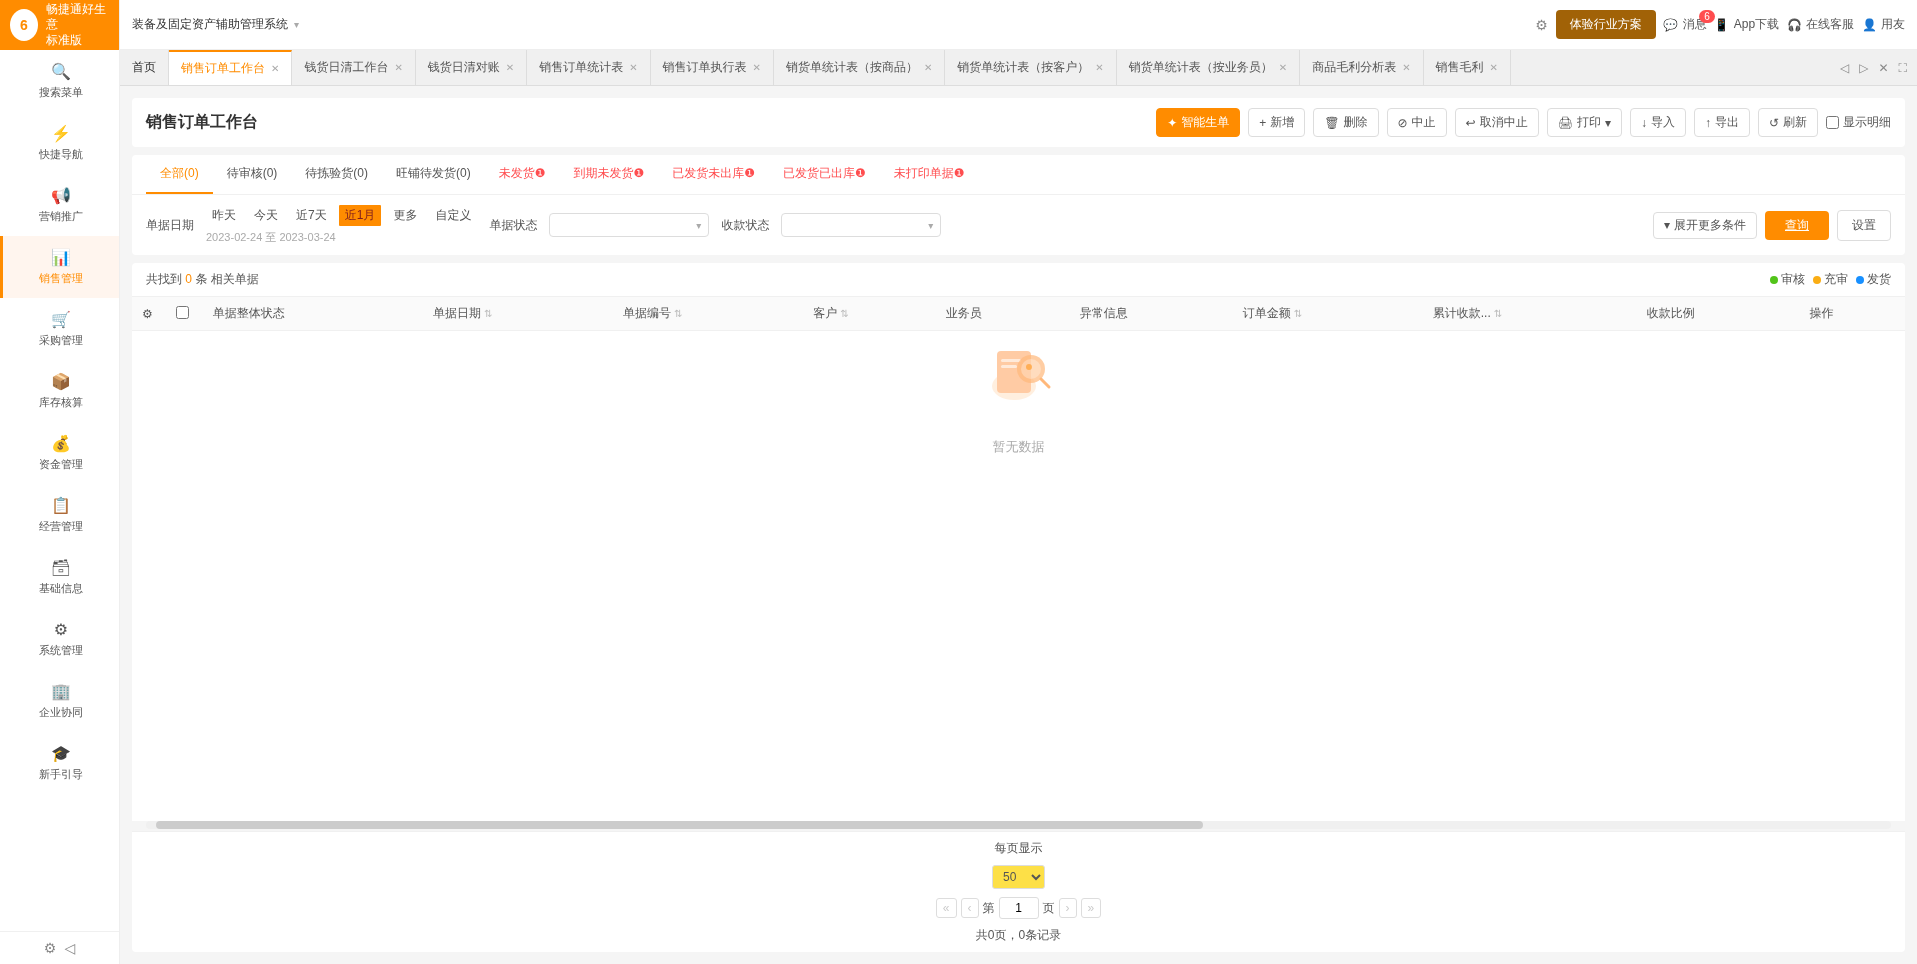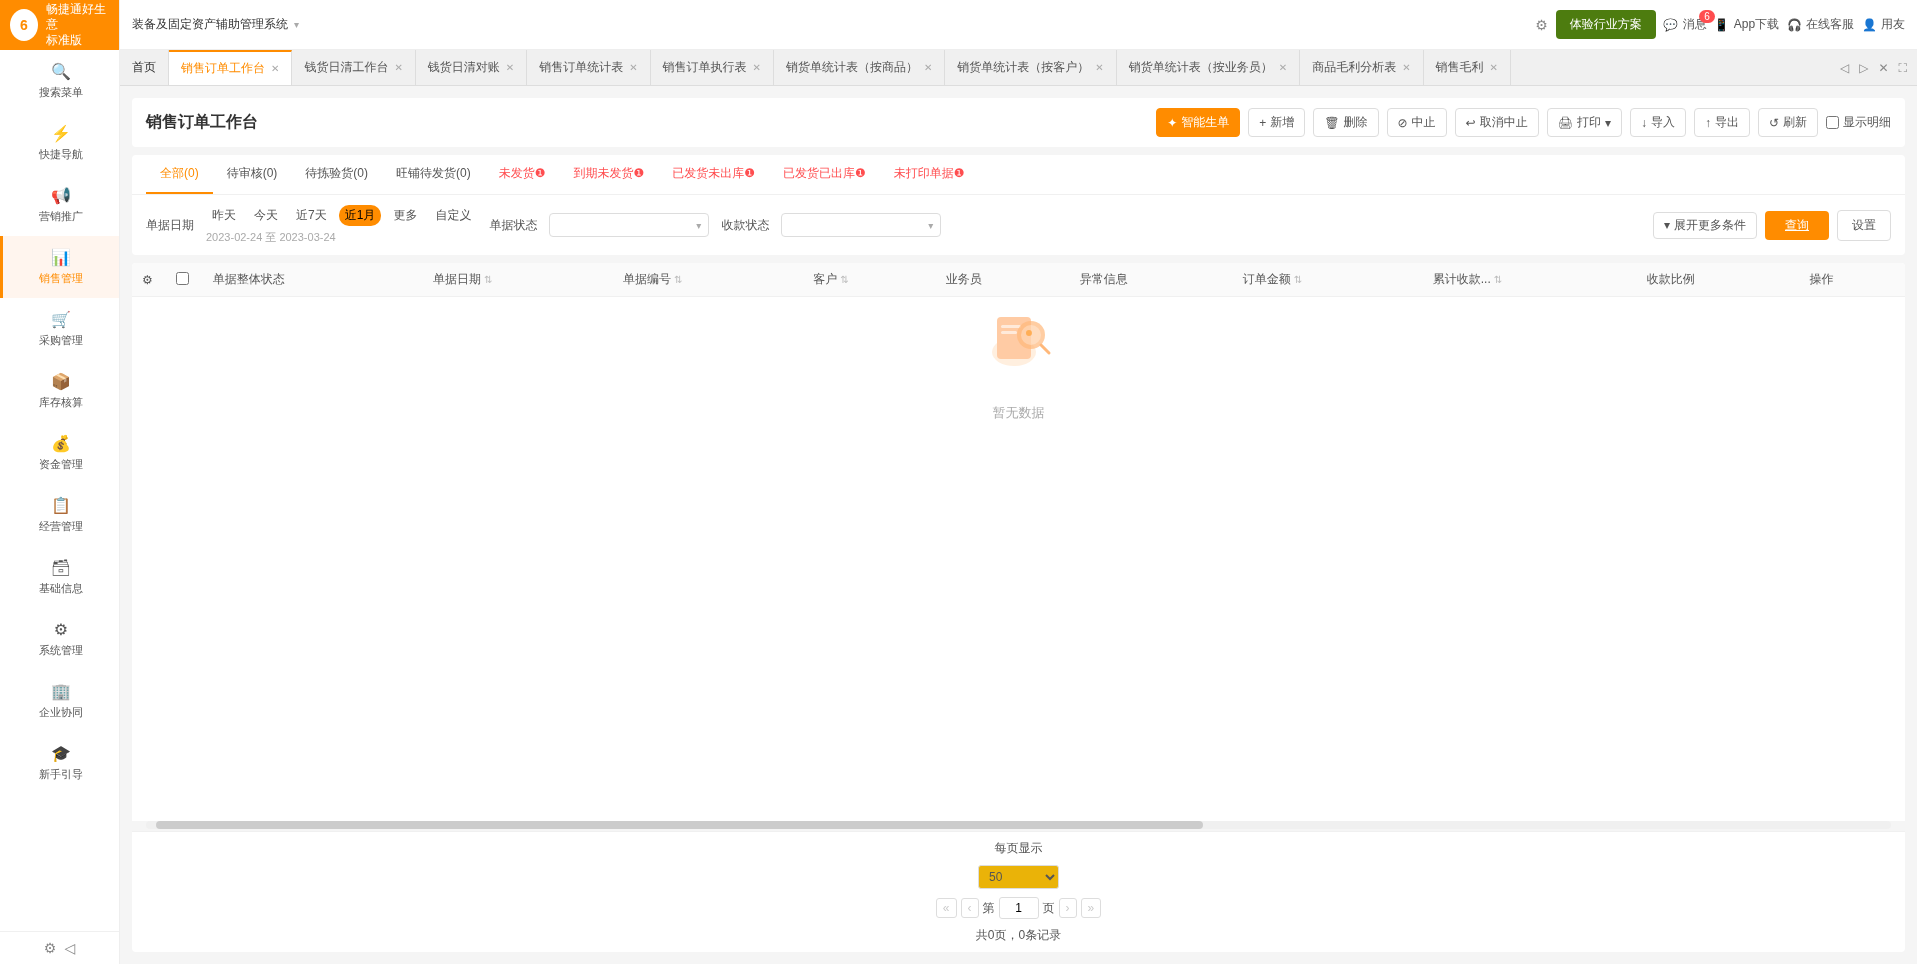--- a/index.html
+++ b/index.html
@@ -18,21 +18,21 @@
     .sidebar-bottom { padding: 8px; display: flex; gap: 8px; border-top: 1px solid #f0f0f0; justify-content: center; align-items: center; }
     .sidebar-bottom-btn { cursor: pointer; color: #888; font-size: 14px; }
 
     
     .main { flex: 1; display: flex; flex-direction: column; overflow: hidden; }
 
     
     .top-header { height: 50px; background: #fff; border-bottom: 1px solid #eee; display: flex; align-items: center; padding: 0 12px; gap: 8px; }
     .system-title { font-size: 13px; color: #333; flex: 1; display: flex; align-items: center; gap: 6px; }
     .system-title .dropdown-icon { color: #aaa; font-size: 10px; }
-    .btn-experience { background: #4d7c0f; color: #fff; border: none; border-radius: 4px; padding: 6px 14px; cursor: pointer; font-size: 12px; }
+    .btn-experience { background: #a16207; color: #fff; border: none; border-radius: 4px; padding: 6px 14px; cursor: pointer; font-size: 12px; }
     .header-icon-btn { display: flex; align-items: center; gap: 4px; color: #555; cursor: pointer; font-size: 12px; position: relative; }
     .badge { background: #ff4d4f; color: #fff; border-radius: 10px; padding: 1px 5px; font-size: 10px; position: absolute; top: -6px; right: -8px; }
     .gear-icon { color: #888; cursor: pointer; font-size: 14px; }
 
     
     .tab-bar { height: 36px; background: #f0f0f0; display: flex; align-items: center; overflow: hidden; border-bottom: 1px solid #ddd; }
     .tab-item { display: flex; align-items: center; padding: 0 12px; height: 36px; cursor: pointer; color: #555; gap: 6px; white-space: nowrap; border-right: 1px solid #ddd; font-size: 12px; flex-shrink: 0; }
     .tab-item.active { background: #fff; color: #ff8c00; border-top: 2px solid #ff8c00; }
     .tab-item .close-btn { color: #aaa; font-size: 10px; }
     .tab-home { color: #333; }
@@ -55,21 +55,21 @@
     .filter-tab-bar { display: flex; align-items: center; border-bottom: 1px solid #f0f0f0; padding: 0 14px; }
     .filter-tab { padding: 10px 14px; cursor: pointer; color: #555; font-size: 12px; border-bottom: 2px solid transparent; white-space: nowrap; }
     .filter-tab.active { color: #ff8c00; border-bottom-color: #ff8c00; }
 
     
     .filter-conditions { padding: 10px 14px; display: flex; align-items: center; gap: 12px; flex-wrap: wrap; }
     .filter-row { display: flex; align-items: center; gap: 12px; flex: 1; }
     .filter-label { color: #555; white-space: nowrap; font-size: 12px; }
     .date-options { display: flex; gap: 6px; align-items: center; flex-wrap: wrap; }
     .date-opt { cursor: pointer; color: #555; font-size: 12px; padding: 2px 6px; border-radius: 3px; }
-    .date-opt.active { background: #ff8c00; color: #000000; border-radius: 10px; }
+    .date-opt.active { background: #ff8c00; color: #7f1d1d; border-radius: 1px; }
     .date-range { color: #aaa; font-size: 11px; margin-top: 2px; }
     .filter-select { border: 1px solid #ddd; border-radius: 4px; padding: 4px 24px 4px 8px; color: #555; background: #fff; cursor: pointer; min-width: 160px; appearance: none; font-size: 12px; position: relative; }
     .select-wrapper { position: relative; }
     .select-arrow { position: absolute; right: 8px; top: 50%; transform: translateY(-50%); color: #aaa; pointer-events: none; font-size: 10px; }
     .expand-conditions { display: flex; align-items: center; gap: 4px; cursor: pointer; color: #555; font-size: 12px; padding: 4px 10px; border: 1px solid #ddd; border-radius: 4px; background: #fff; }
     .query-btn { background: #ff8c00; color: #fff; border: none; border-radius: 4px; padding: 6px 20px; cursor: pointer; font-size: 12px; text-decoration: underline; }
     .settings-btn { background: #fff; color: #555; border: 1px solid #ddd; border-radius: 4px; padding: 6px 14px; cursor: pointer; font-size: 12px; }
 
     
     .table-area { flex: 1; background: #fff; border-radius: 4px; display: flex; flex-direction: column; overflow: hidden; }
@@ -90,21 +90,21 @@
     .th-checkbox { width: 40px; text-align: center; }
     .th-settings { width: 30px; text-align: center; }
 
     
     .empty-state { flex: 1; display: flex; flex-direction: column; align-items: center; justify-content: center; color: #aaa; gap: 12px; }
     .empty-text { color: #aaa; font-size: 13px; }
 
     
     .pagination { padding: 8px 14px; display: flex; align-items: center; justify-content: flex-end; gap: 8px; border-top: 1px solid #f0f0f0; flex-direction: column; }
     .per-page-label { color: #555; }
-    .per-page-select { border: 1px solid #ddd; border-radius: 3px; padding: 3px 32px 3px 6px; color: #555; background: #eab308; font-size: 12px; }
+    .per-page-select { border: 1px solid #ddd; border-radius: 3px; padding: 3px 4px 3px 6px; color: #555; background: #fde047; font-size: 12px; }
     .page-nav { display: flex; align-items: center; gap: 4px; }
     .page-btn { cursor: pointer; color: #555; padding: 2px 6px; border: 1px solid #ddd; border-radius: 3px; font-size: 12px; }
     .page-btn.disabled { color: #ccc; cursor: default; }
     .page-input { width: 40px; border: 1px solid #ddd; border-radius: 3px; padding: 3px 5px; text-align: center; font-size: 12px; }
     .total-info { color: #555; }
 
     .scrollbar-placeholder { height: 10px; background: #f5f5f5; }
     .scrollbar-track { height: 8px; background: #f0f0f0; margin: 0 14px; border-radius: 4px; }
     .scrollbar-thumb { height: 8px; width: 60%; background: #ccc; border-radius: 4px; margin-left: 10px; }
 
@@ -370,20 +370,42 @@
             <span>▾</span>
             <span>展开更多条件</span>
           </button>
           <button class="query-btn">查询</button>
           <button class="settings-btn">设置</button>
         </div>
       </div>
     </div>
 
     <div class="table-area">
+      <div class="table-meta">
+        <div class="table-count">
+          <span>共找到</span>
+          <span class="highlight">0</span>
+          <span>条</span>
+          <span>相关单据</span>
+        </div>
+        <div class="table-actions">
+          <div class="action-btn approve">
+            <span class="dot"></span>
+            <span>审核</span>
+          </div>
+          <div class="action-btn reverse">
+            <span class="dot"></span>
+            <span>充审</span>
+          </div>
+          <div class="action-btn dispatch">
+            <span class="dot"></span>
+            <span>发货</span>
+          </div>
+        </div>
+      </div>
       <div class="table-wrapper">
         <table>
           <thead>
             <tr>
               <th class="th-settings">⚙</th>
               <th class="th-checkbox"><input type="checkbox" style=""></th>
               <th><span>单据整体状态</span></th>
               <th><span>单据日期</span><span class="sort-icon">⇅</span></th>
               <th><span>单据编号</span><span class="sort-icon">⇅</span></th>
               <th><span>客户</span><span class="sort-icon">⇅</span></th>

